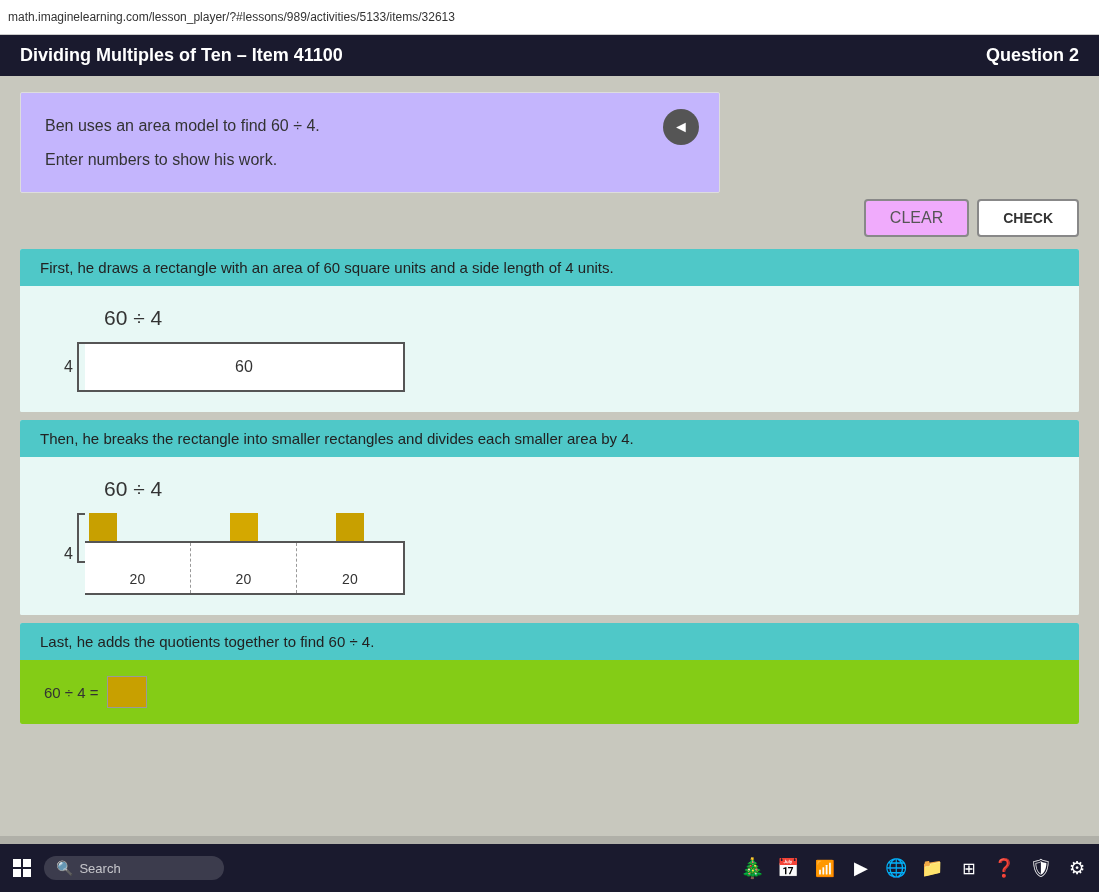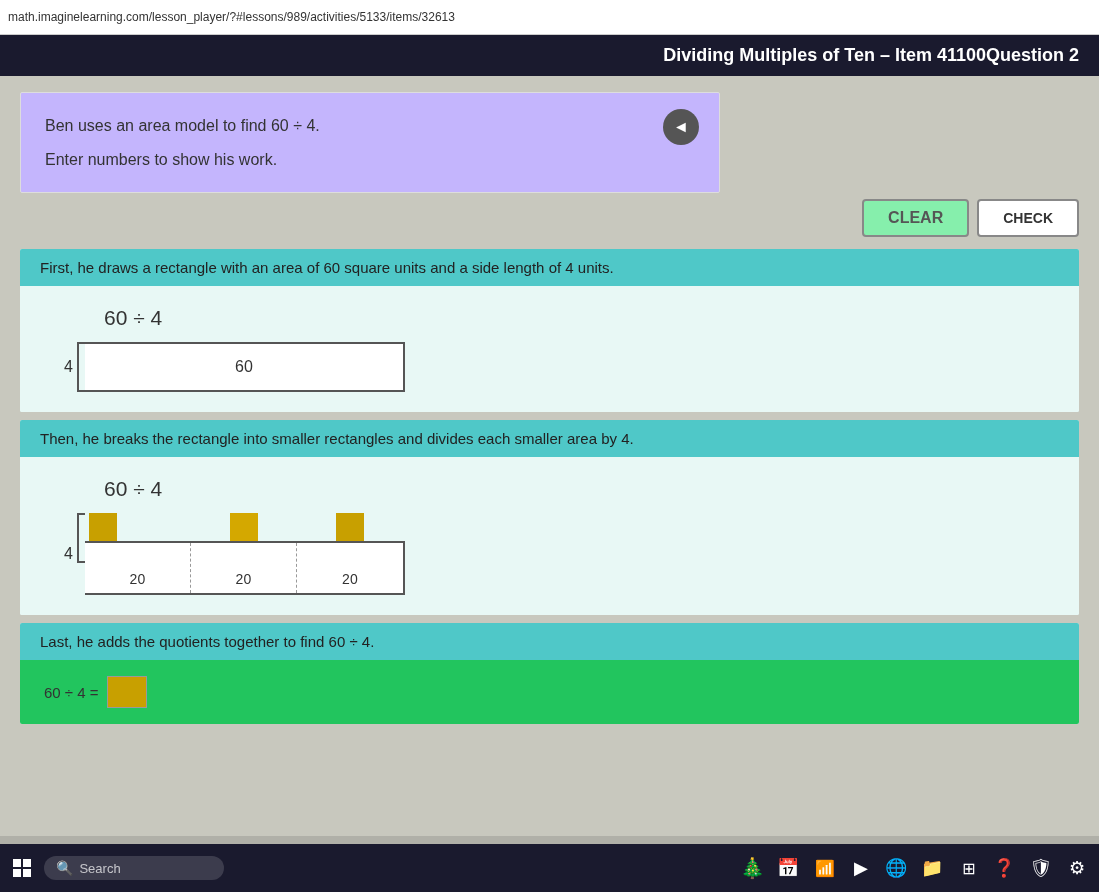--- a/index.html
+++ b/index.html
@@ -19,21 +19,21 @@
       color: #333;
       padding: 10px 8px;
       border-bottom: 1px solid #ccc;
     }
 
     
     .header {
       background: #1a1a2e;
       color: white;
       display: flex;
-      justify-content: flex-end;
+      justify-content: space-between;
       align-items: center;
       padding: 10px 20px;
     }
     .header-title {
       font-size: 18px;
       font-weight: bold;
       color: white;
     }
     .header-question {
       font-size: 18px;
@@ -83,26 +83,26 @@
     }
 
     
     .action-buttons {
       display: flex;
       justify-content: flex-end;
       gap: 8px;
       margin-bottom: 12px;
     }
     .btn-clear {
-      background: #86efac;
+      background: #f0abfc;
       border: 2px solid #888;
       border-radius: 4px;
       padding: 8px 24px;
       font-size: 16px;
-      font-weight: bold;
+      font-weight: normal;
       color: #555;
       cursor: pointer;
     }
     .btn-check {
       background: white;
       border: 2px solid #888;
       border-radius: 4px;
       padding: 8px 24px;
       font-size: 14px;
       font-weight: bold;
@@ -202,21 +202,21 @@
       color: #333;
     }
 
     .rect-wrapper {
       display: flex;
       flex-direction: column;
     }
 
     
     .last-section-body {
-      background: #22c55e;
+      background: #84cc16;
       padding: 16px 24px;
       display: flex;
       align-items: center;
       gap: 8px;
     }
     .last-section-text {
       font-size: 15px;
       color: #333;
     }
     .answer-box {

